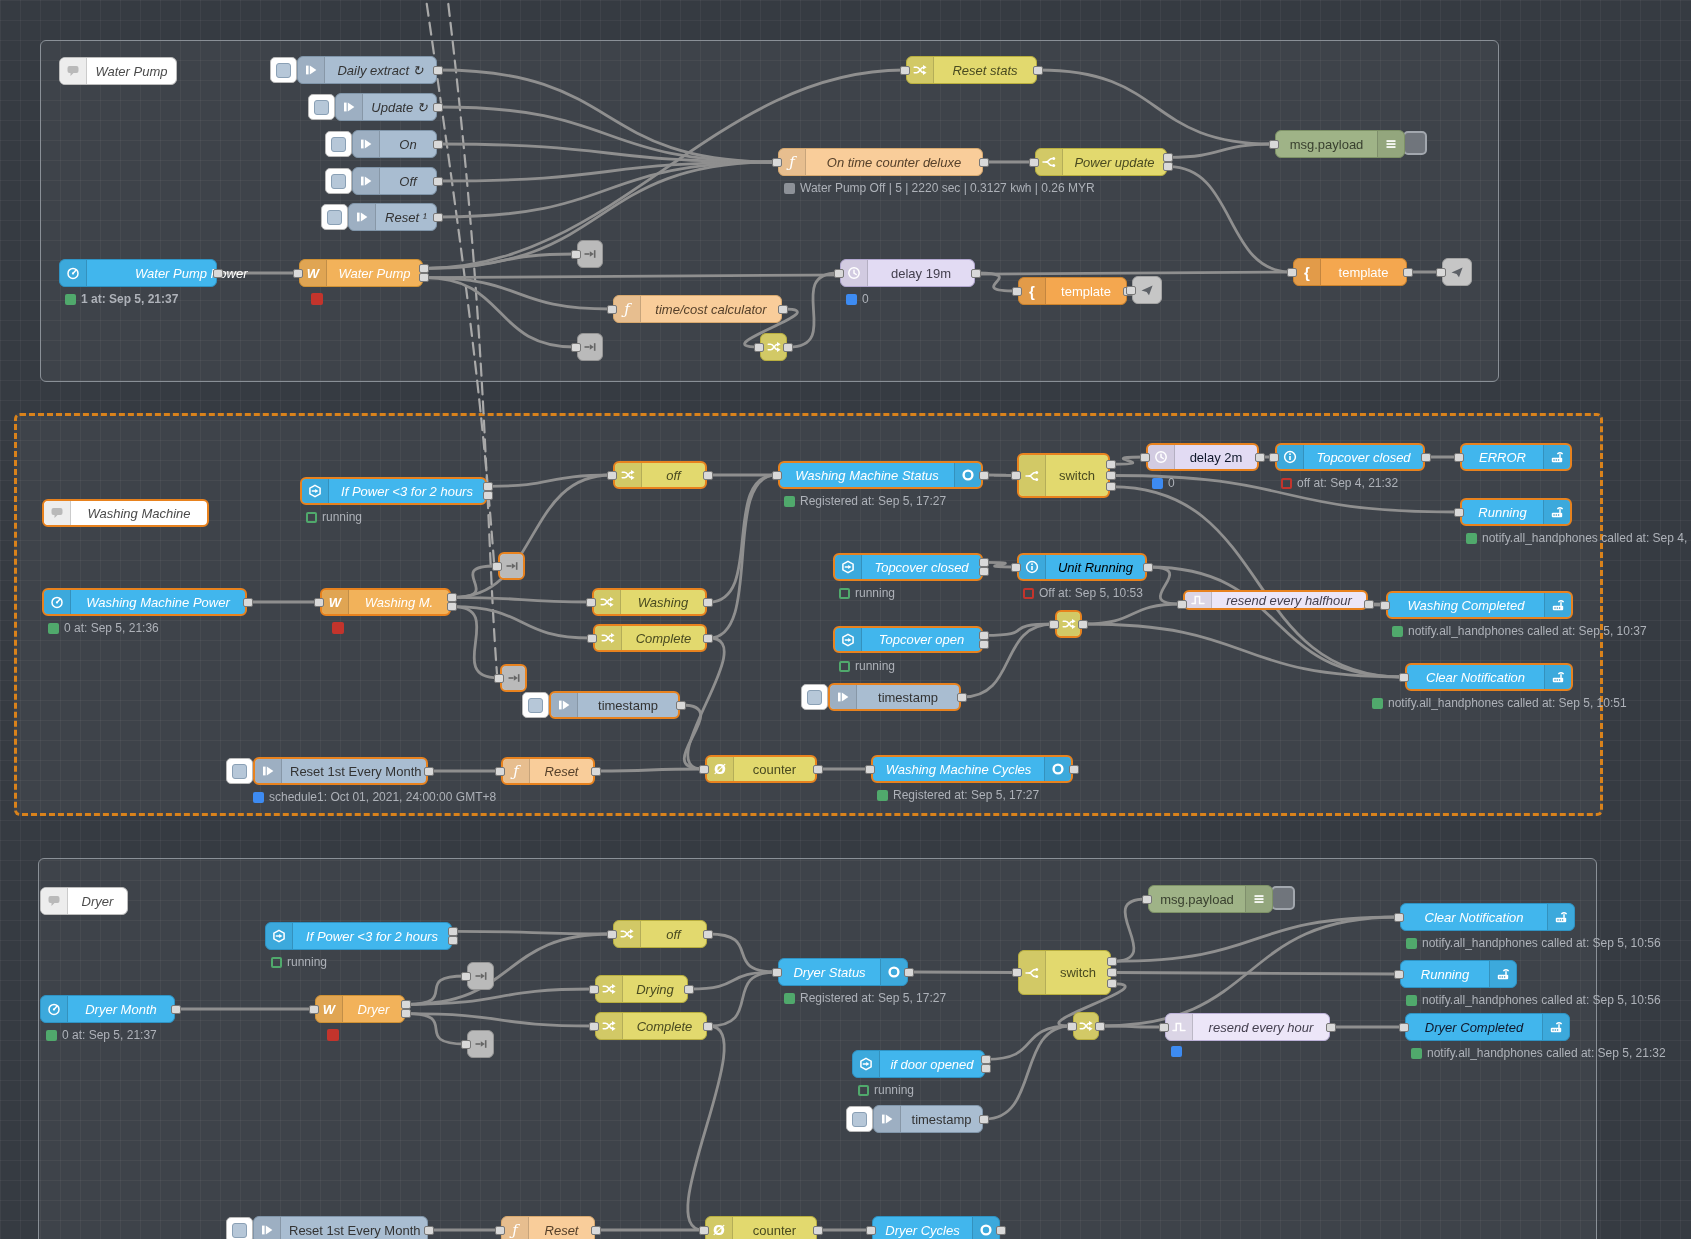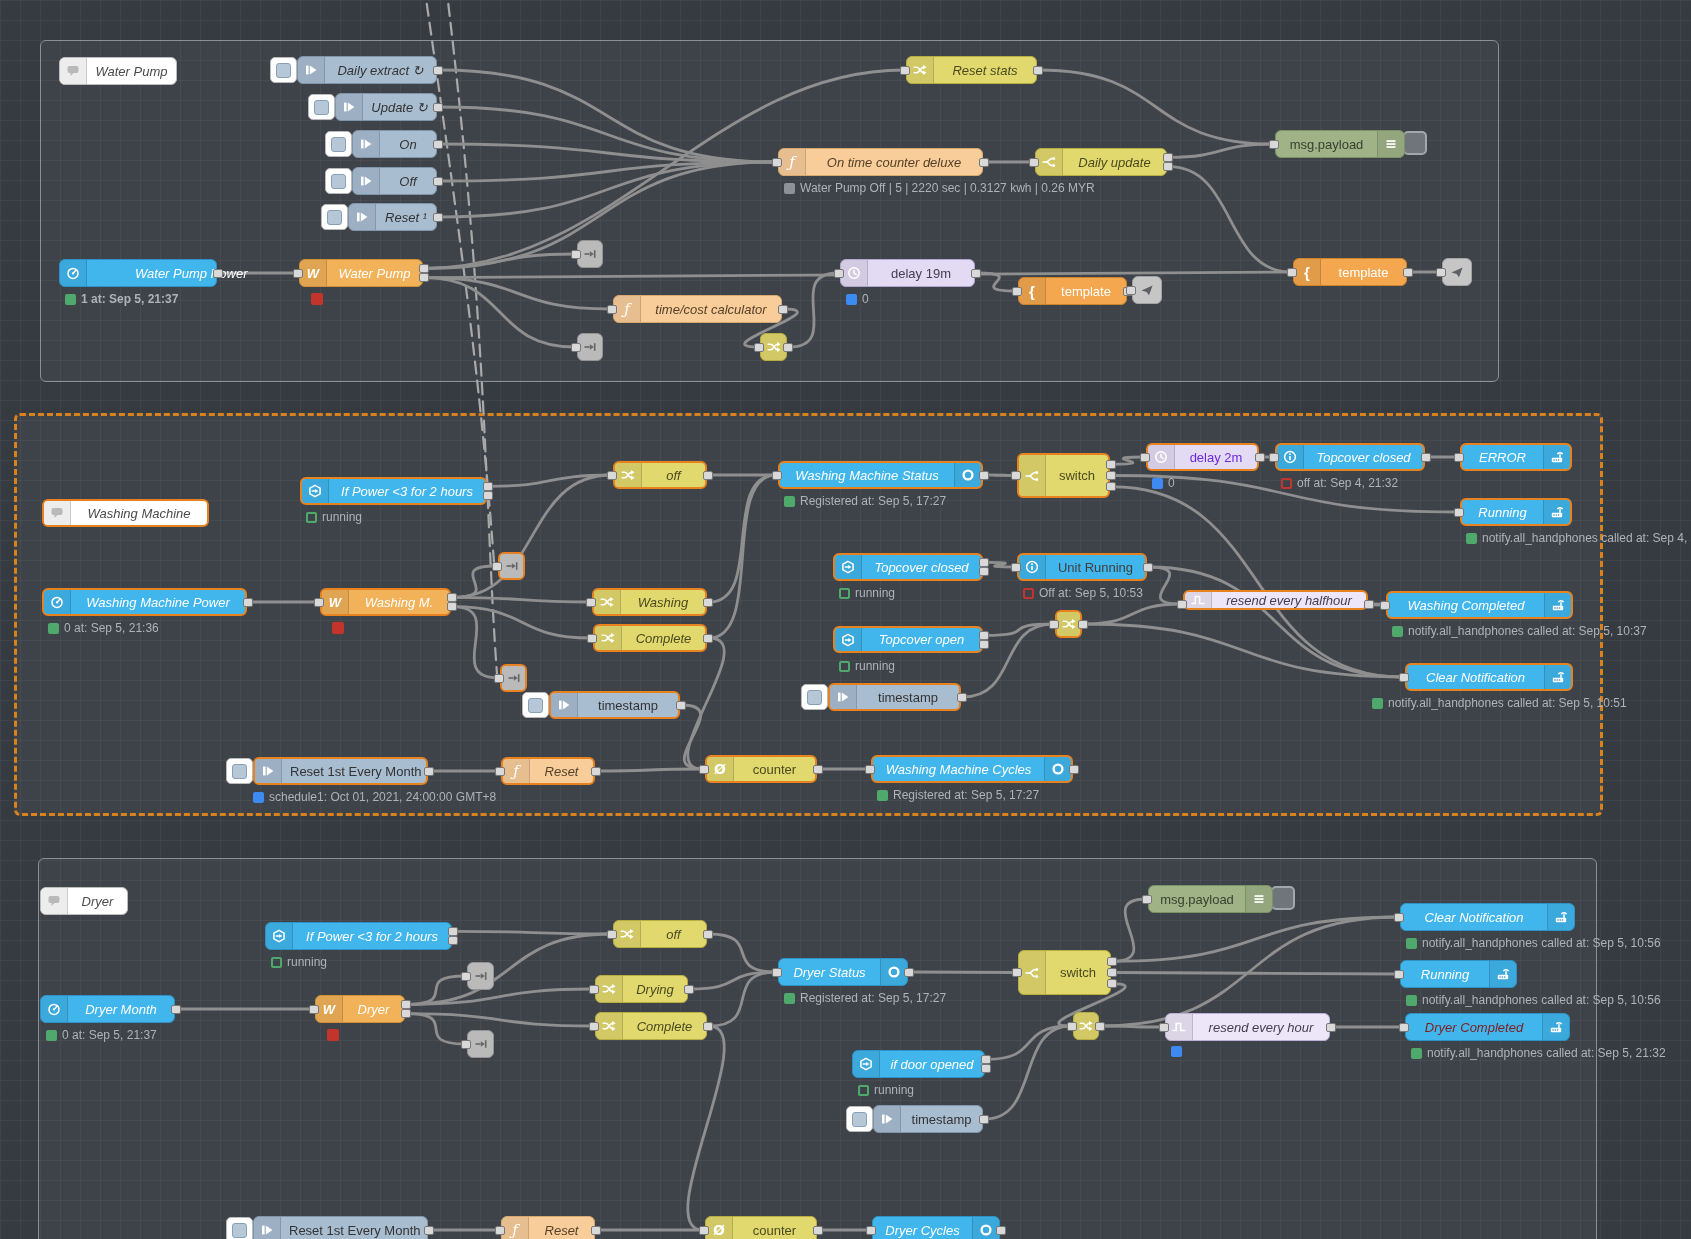--- a/index.html
+++ b/index.html
@@ -224,21 +224,21 @@
       <div class="node" style="left: 1035px; top: 148px; width: 132px; height: 28px; background: rgb(226, 217, 110); border: 1px solid rgb(184, 174, 63);">
         <div class="icell left">
           <svg class="nico" width="14" height="14" viewBox="0 0 14 14">
             <path stroke="#fff" stroke-width="1.5" fill="none" stroke-linecap="round" d="M1 7h3.2"></path>
             <path stroke="#fff" stroke-width="1.5" fill="none" stroke-linecap="round" d="M4.2 7c3 0 2.6-3.6 6-3.6"></path>
             <path stroke="#fff" stroke-width="1.5" fill="none" stroke-linecap="round" d="M4.2 7c3 0 2.6 3.6 6 3.6"></path>
             <circle cx="11.7" cy="3.4" r="1.5" fill="#fff"></circle>
             <circle cx="11.7" cy="10.6" r="1.5" fill="#fff"></circle>
           </svg>
         </div>
-        <span class="lbl" style="color: rgb(73, 74, 32); font-style: italic;">Daily update</span>
+        <span class="lbl" style="color: rgb(73, 74, 32); font-style: italic;">Power update</span>
       </div>
       <div class="port" style="left: 1029px; top: 157.5px;"></div>
       <div class="port" style="left: 1163px; top: 152.833px;"></div>
       <div class="port" style="left: 1163px; top: 162.167px;"></div>
       <div class="node" style="left: 1275px; top: 130px; width: 130px; height: 28px; background: rgb(159, 179, 135); border: 1px solid rgb(125, 145, 102);">
         <span class="lbl" style="color: rgb(57, 64, 47);">msg.payload</span>
         <div class="icell right">
           <svg class="nico" width="14" height="14" viewBox="0 0 14 14">
             <rect x="2.5" y="3.2" width="9" height="1.7" fill="#fff"></rect>
             <rect x="2.5" y="6.2" width="9" height="1.7" fill="#fff"></rect>
@@ -556,21 +556,21 @@
       <div class="port" style="left: 1106px; top: 459.75px;"></div>
       <div class="port" style="left: 1106px; top: 471px;"></div>
       <div class="port" style="left: 1106px; top: 482.25px;"></div>
       <div class="node" style="left: 1146px; top: 443px; width: 113px; height: 28px; background: rgb(226, 219, 243); border: 2.5px solid rgb(232, 130, 30);">
         <div class="icell left">
           <svg class="nico" width="14" height="14" viewBox="0 0 14 14">
             <circle cx="7" cy="7" r="5.2" stroke="#fff" stroke-width="1.5" fill="none" stroke-linecap="round"></circle>
             <path stroke="#fff" stroke-width="1.5" fill="none" stroke-linecap="round" d="M7 4.2V7l2.2 1.5"></path>
           </svg>
         </div>
-        <span class="lbl" style="color: #6d28d9;">delay 2m</span>
+        <span class="lbl" style="color: #0f172a;">delay 2m</span>
       </div>
       <div class="port" style="left: 1140px; top: 452.5px;"></div>
       <div class="port" style="left: 1255px; top: 452.5px;"></div>
       <div class="status" style="left: 1152px; top: 476px;">
         <span class="sq" style="background: rgb(61, 139, 242);"></span>
         <span>0</span>
       </div>
       <div class="node" style="left: 1275px; top: 443px; width: 150px; height: 28px; background: rgb(65, 182, 237); border: 2.5px solid rgb(232, 130, 30);">
         <div class="icell left">
           <svg class="nico" width="14" height="14" viewBox="0 0 14 14">
@@ -588,21 +588,21 @@
         <span>off at: Sep 4, 21:32</span>
       </div>
       <div class="node" style="left: 1017px; top: 553px; width: 130px; height: 28px; background: rgb(65, 182, 237); border: 2.5px solid rgb(232, 130, 30);">
         <div class="icell left">
           <svg class="nico" width="14" height="14" viewBox="0 0 14 14">
             <circle cx="7" cy="7" r="5.4" stroke="#fff" stroke-width="1.5" fill="none" stroke-linecap="round"></circle>
             <rect x="6.2" y="6" width="1.6" height="4" fill="#fff"></rect>
             <rect x="6.2" y="3.4" width="1.6" height="1.6" fill="#fff"></rect>
           </svg>
         </div>
-        <span class="lbl" style="color: #404040; ">Unit Running</span>
+        <span class="lbl" style="color: #000000; font-style: italic;">Unit Running</span>
       </div>
       <div class="port" style="left: 1011px; top: 562.5px;"></div>
       <div class="port" style="left: 1143px; top: 562.5px;"></div>
       <div class="status" style="left: 1023px; top: 586px;">
         <span class="sq" style="border: 2.5px solid rgb(195, 52, 44);"></span>
         <span>Off at: Sep 5, 10:53</span>
       </div>
       <div class="node" style="left: 1055px; top: 610px; width: 27px; height: 28px; background: rgb(226, 217, 110); border: 2.5px solid rgb(232, 130, 30);">
         <div class="icell left" style="width: 100%; border: none; border-radius: 5px;">
           <svg class="nico" width="14" height="14" viewBox="0 0 14 14">
@@ -946,21 +946,21 @@
             <path stroke="#fff" stroke-width="1.5" fill="none" stroke-linecap="round" d="M7.8 3.6a3.4 3.4 0 0 1 4.4 0"></path>
           </svg>
         </div>
       </div>
       <div class="port" style="left: 1394px; top: 969.5px;"></div>
       <div class="status" style="left: 1406px; top: 993px;">
         <span class="sq" style="background: rgb(80, 169, 108);"></span>
         <span>notify.all_handphones called at: Sep 5, 10:56</span>
       </div>
       <div class="node" style="left: 1405px; top: 1013px; width: 165px; height: 28px; background: rgb(65, 182, 237); border: 1px solid rgb(46, 147, 196);">
-        <span class="lbl" style="color: #7f1d1d; font-style: italic;">Dryer Completed</span>
+        <span class="lbl" style="color: #0f172a; font-style: italic;">Dryer Completed</span>
         <div class="icell right">
           <svg class="nico" width="14" height="14" viewBox="0 0 14 14">
             <rect x="1.8" y="7.8" width="10.4" height="4.4" rx="1" fill="#fff"></rect>
             <circle cx="4" cy="10" r="0.8" fill="#2a8fc0"></circle>
             <circle cx="6.3" cy="10" r="0.8" fill="#2a8fc0"></circle>
             <circle cx="8.6" cy="10" r="0.8" fill="#2a8fc0"></circle>
             <path stroke="#fff" stroke-width="1.5" fill="none" stroke-linecap="round" d="M10 7.5V4.8"></path>
             <path stroke="#fff" stroke-width="1.5" fill="none" stroke-linecap="round" d="M7.8 3.6a3.4 3.4 0 0 1 4.4 0"></path>
           </svg>
         </div>

